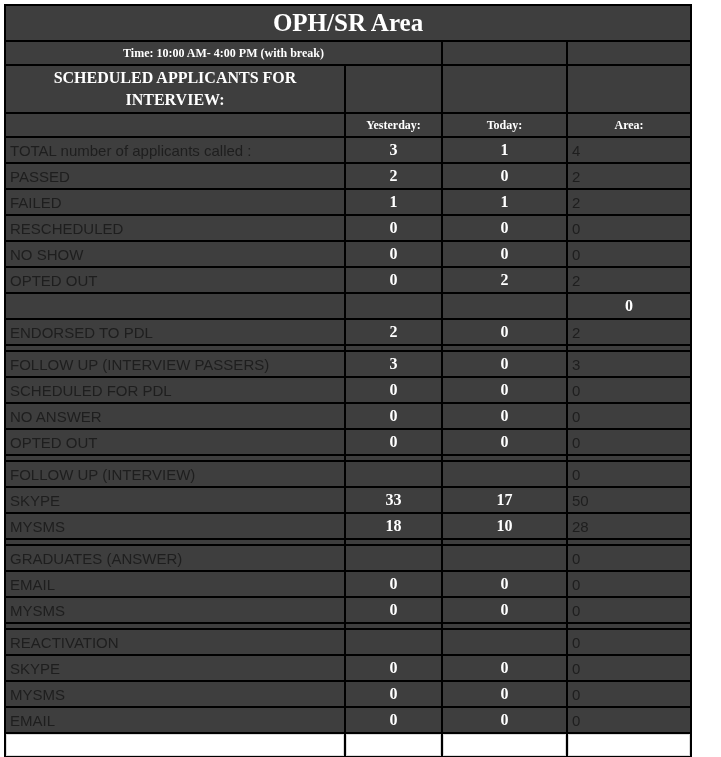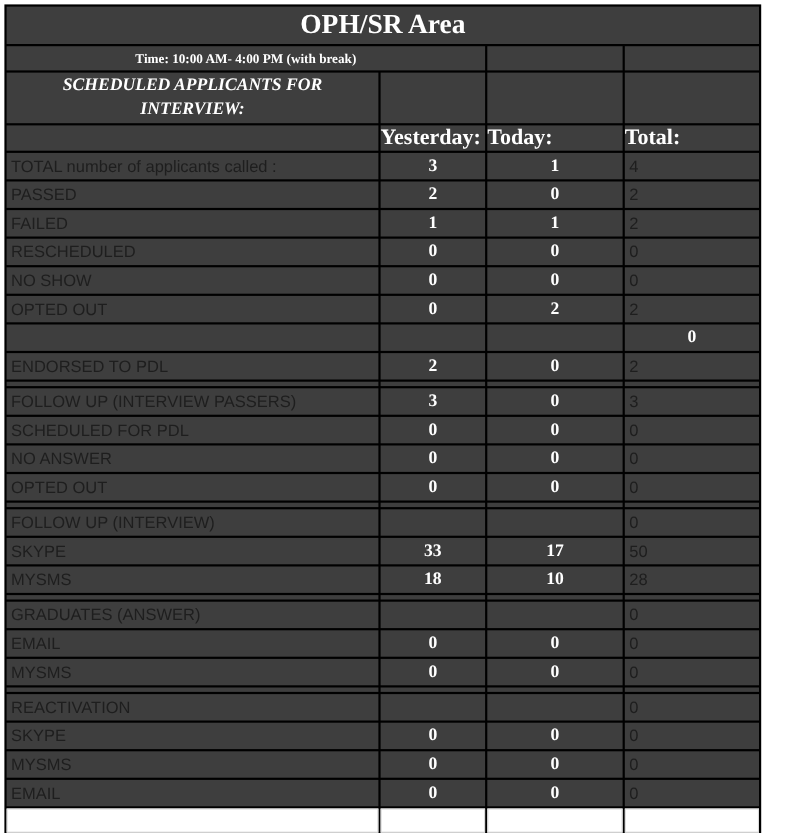--- a/index.html
+++ b/index.html
@@ -41,28 +41,27 @@
   }
   tr.section-row td { height: 46px; }
   td.section-cell {
     text-align: center;
     color: #ffffff;
     font-weight: bold;
     font-size: 16px;
     white-space: normal;
     padding: 0 28px;
     line-height: 1.35;
-    font-style: italic;
   }
   tr.header-row td {
     height: 22px;
-    text-align: left;
-    color: #ffffff;
-    font-weight: bold;
-    font-size: 20px;
+    text-align: center;
+    color: #ffffff;
+    font-weight: bold;
+    font-size: 12px;
   }
   tr.data-row td { height: 24px; }
   td.label {
     font-family: "Liberation Sans", sans-serif;
     font-size: 15px;
     color: #1e1e1e;
     text-align: left;
     padding-left: 4px;
   }
   td.num {
@@ -123,21 +122,21 @@
     <td class="section-cell">SCHEDULED APPLICANTS FOR INTERVIEW:</td>
     <td></td>
     <td></td>
     <td></td>
   </tr>
 
   <tr class="header-row">
     <td></td>
     <td>Yesterday:</td>
     <td>Today:</td>
-    <td>Total:</td>
+    <td>Area:</td>
   </tr>
 
   <tr class="data-row">
     <td class="label">TOTAL number of applicants called :</td>
     <td class="num">3</td>
     <td class="num">1</td>
     <td class="total">4</td>
   </tr>
   <tr class="data-row">
     <td class="label">PASSED</td>

